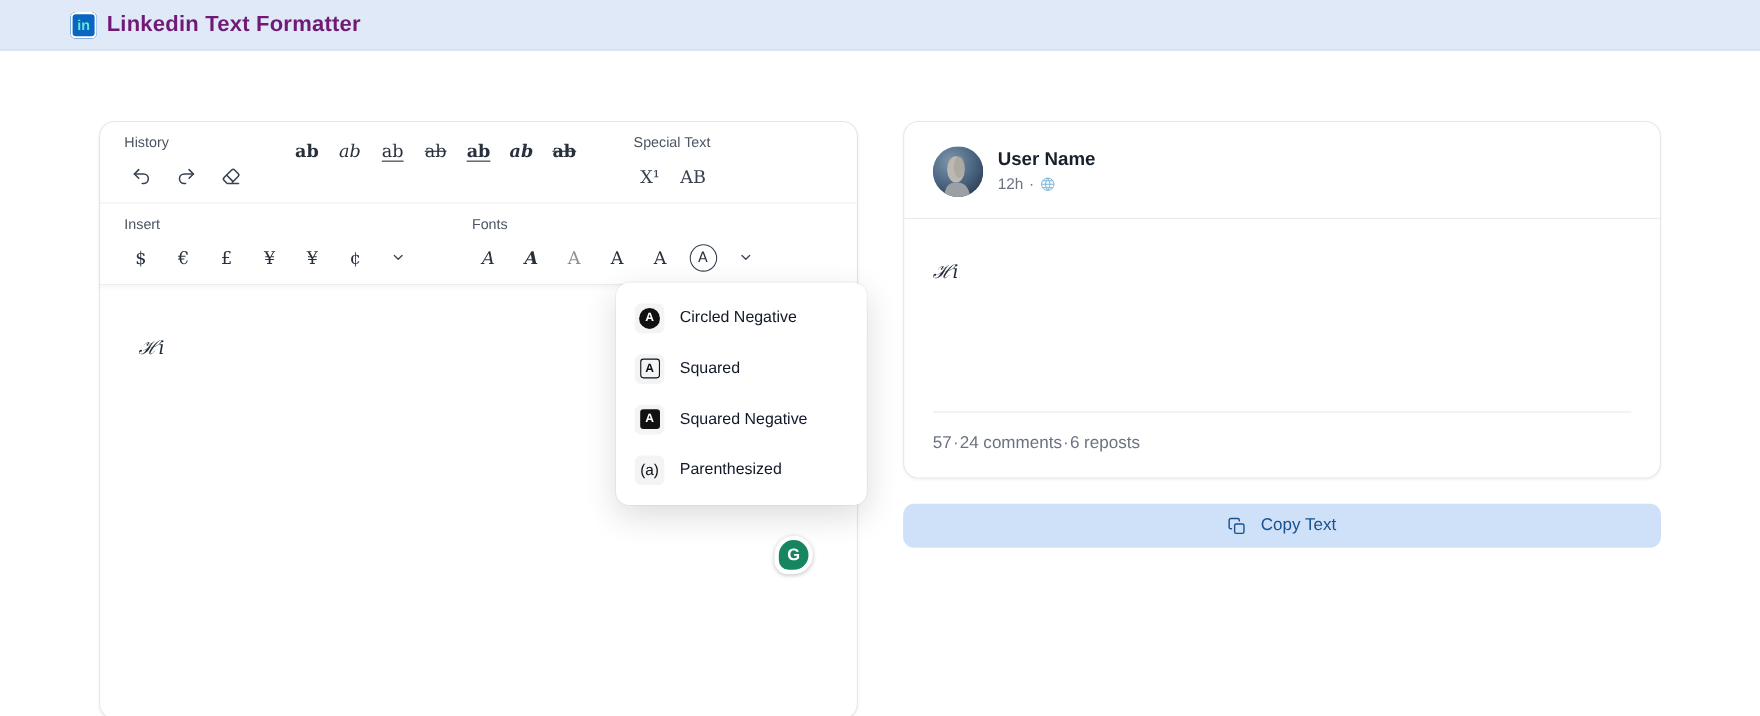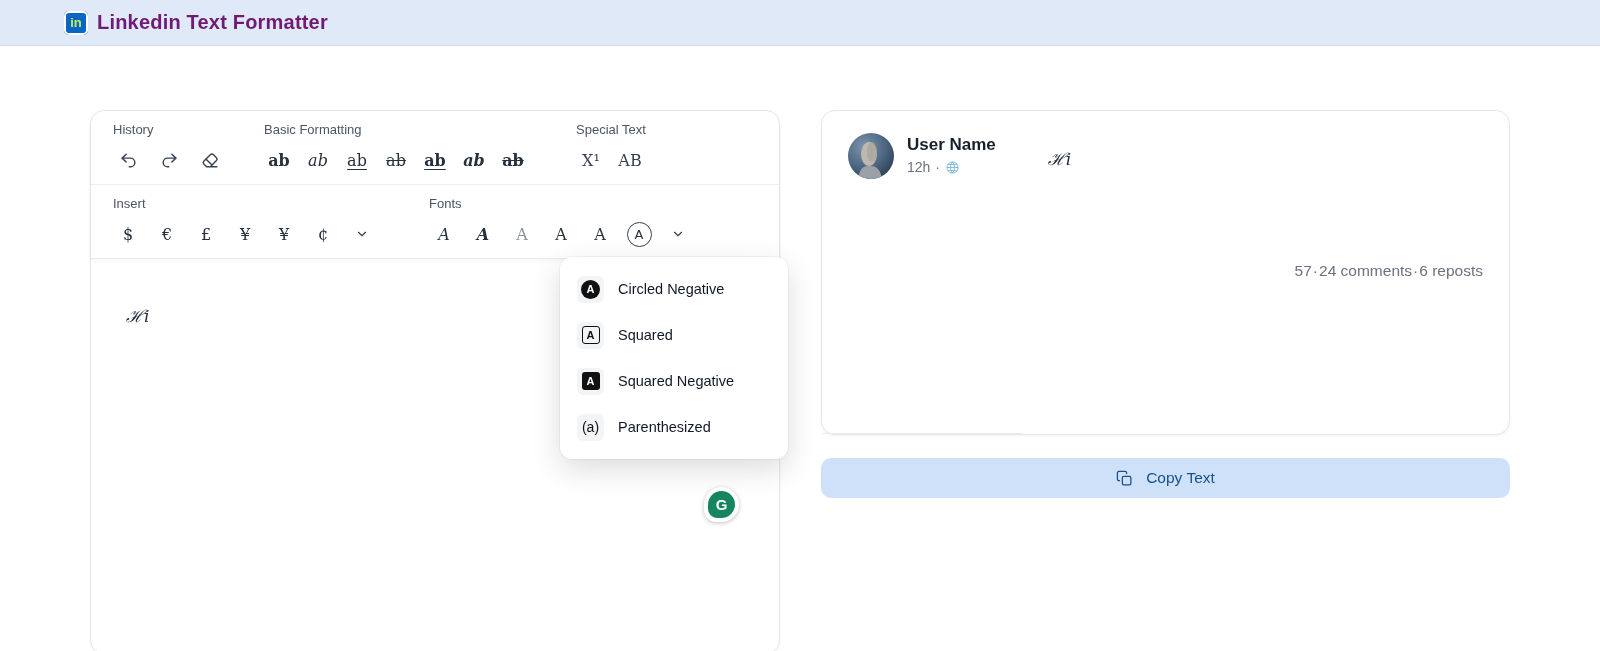--- a/index.html
+++ b/index.html
@@ -3,21 +3,21 @@
 <meta charset="utf-8">
 <style>
   * { margin:0; padding:0; box-sizing:border-box; }
   html,body { width:1600px; height:651px; }
   body { font-family:"Liberation Sans", sans-serif; background:#ffffff; color:#1f2937; }
   #app { position:relative; width:1600px; height:651px; background:#fff; overflow:hidden; }
 
   
   .header { position:absolute; top:0; left:0; right:0; height:46px; background:#dfe9f8;
             border-bottom:1px solid #ccdcf0; display:flex; align-items:center; padding-left:64px; gap:9px; }
-  .li-logo { width:24px; height:24px; border-radius:5px; background:#0a66c2; color:#bef264;
+  .li-logo { width:24px; height:24px; border-radius:5px; background:#0a66c2; color:#5eead4;
              display:flex; align-items:center; justify-content:center; font-weight:700; font-size:13px;
              box-shadow: inset 0 0 0 2px #ffffff, inset 0 0 0 3px #0a66c2; }
   .app-title { color:#701a75; font-weight:700; font-size:20px; letter-spacing:.2px; }
 
   
   .editor-card { position:absolute; left:90px; top:110px; width:690px; height:544px; background:#fff;
                  border:1px solid #e5e7eb; border-radius:14px; box-shadow:0 1px 3px rgba(0,0,0,.05); }
   .toolbar { border-bottom:1px solid #e8eaed; box-shadow:0 2px 4px rgba(0,0,0,.04); border-radius:14px 14px 0 0; }
   .toolbar-row { display:flex; padding:11px 22px 9px; }
   .toolbar-row + .toolbar-row { border-top:1px solid #eceef1; }
@@ -72,21 +72,21 @@
                 align-items:center; justify-content:center; font-size:11px; font-weight:700; }
   .dd-sq { width:18px; height:18px; border:1.7px solid #111; border-radius:3px; color:#111; display:flex;
            align-items:center; justify-content:center; font-size:11px; font-weight:700; }
   .dd-sqneg { width:18px; height:18px; background:#111; border-radius:3px; color:#fff; display:flex;
               align-items:center; justify-content:center; font-size:11px; font-weight:700; }
   .dd-paren { font-size:14px; color:#111; }
 
   
   .preview-card { position:absolute; left:821px; top:110px; width:689px; height:325px; background:#fff;
                   border:1px solid #e5e7eb; border-radius:14px; box-shadow:0 1px 3px rgba(0,0,0,.05);
-                  display:flex; }
+                  display:flex; flex-direction:column; }
   .pv-header { display:flex; gap:13px; padding:22px 26px 19px; border-bottom:1px solid #e8eaed; }
   .avatar { width:46px; height:46px; border-radius:50%; overflow:hidden; flex:none; }
   .pv-name { font-size:17px; font-weight:700; color:#18212b; margin-top:2px; }
   .pv-meta { display:flex; align-items:center; gap:5px; margin-top:4px; font-size:14px; color:#6b7280; }
   .globe-svg { width:15px; height:15px; stroke:#74b3d8; fill:none; stroke-width:1.4; }
   .pv-content { flex:1; padding:36px 26px 0; }
   .pv-text { font-family:"DejaVu Serif", serif; font-style:italic; font-size:17px; color:#1f2937; }
   .pv-divider { border-top:1px solid #e8eaed; margin:0 26px; }
   .pv-stats { padding:19px 26px 22px; font-size:15.5px; color:#6b7280; display:flex; gap:1px; align-items:center; }
 
@@ -131,21 +131,20 @@
               <svg class="icon-svg" viewBox="0 0 24 24">
                 <path d="m7 20-3.5-3.5c-1-1-1-2.4 0-3.4l8.6-8.6c1-1 2.4-1 3.4 0l4 4c1 1 1 2.4 0 3.4L13 18.5"></path>
                 <path d="M20 20H8"></path>
                   <path d="m6.5 10.5 7 7"></path>
               </svg>
             </div>
           </div>
         </div>
 
         <div class="tgroup g-basic">
-          <div class="tgroup-label">Basic Formatting</div>
           <div class="tgroup-buttons">
             <div class="tbtn fmt-bold">ab</div>
             <div class="tbtn fmt-italic">ab</div>
             <div class="tbtn fmt-underline">ab</div>
             <div class="tbtn fmt-strikethrough">ab</div>
             <div class="tbtn fmt-bold-underline">ab</div>
             <div class="tbtn fmt-bold-italic">ab</div>
             <div class="tbtn fmt-bold-strikethrough">ab</div>
           </div>
         </div>

